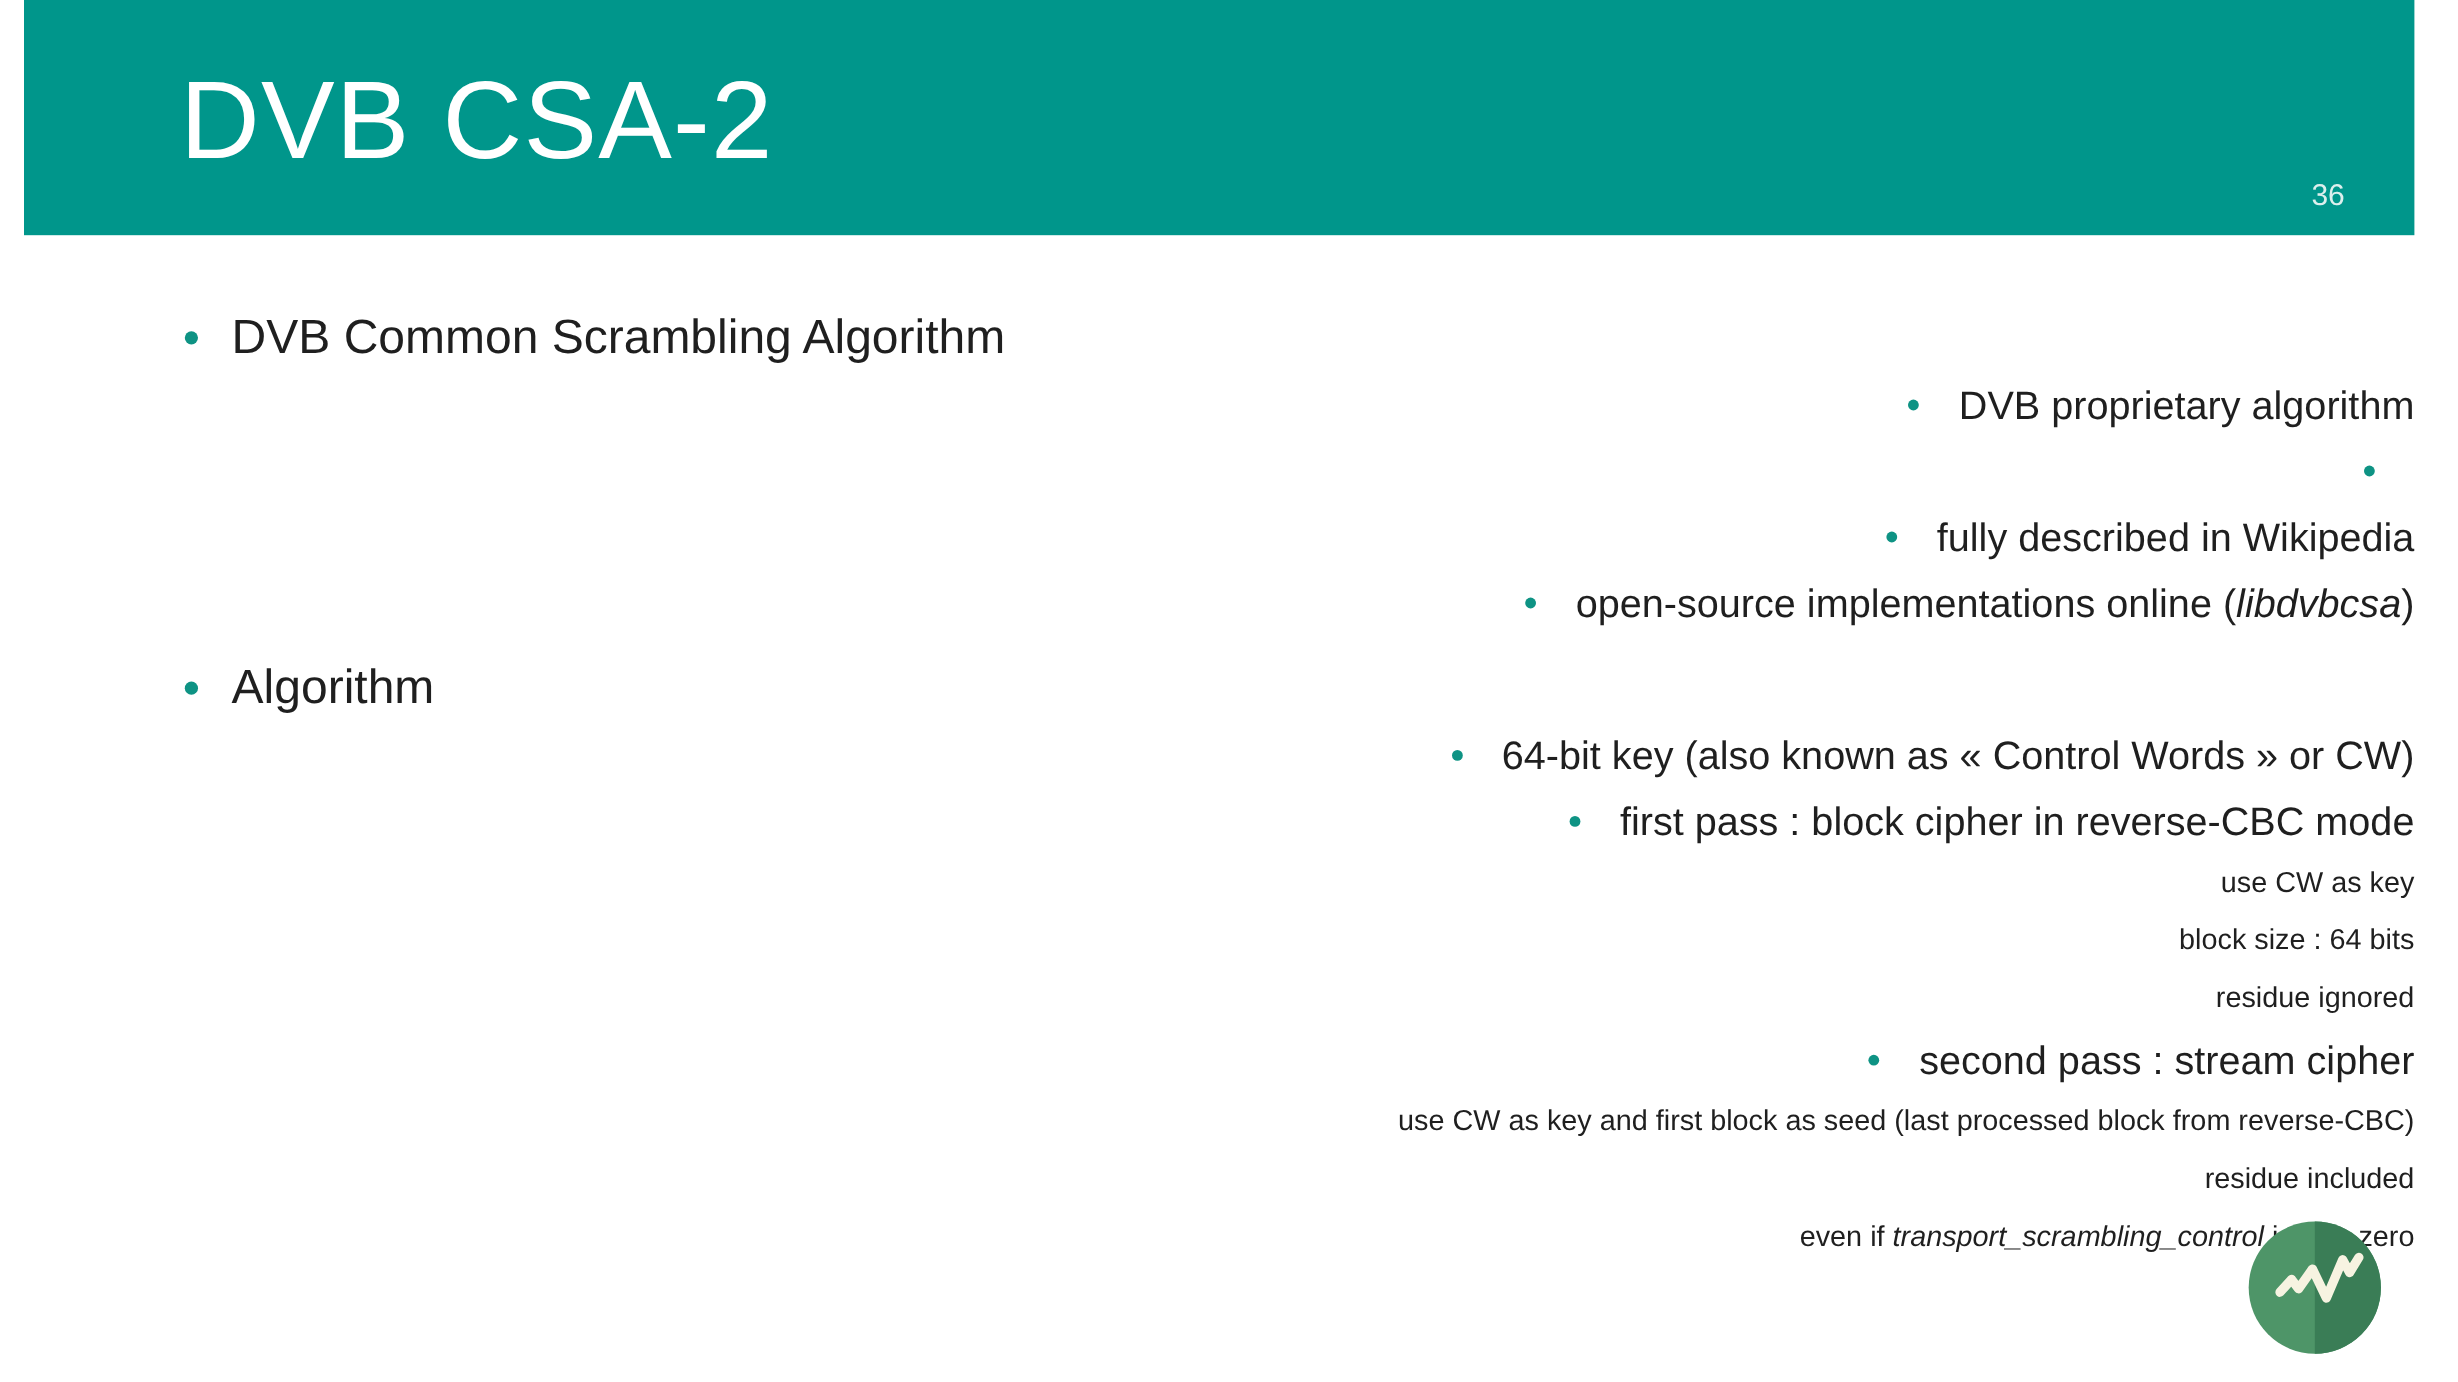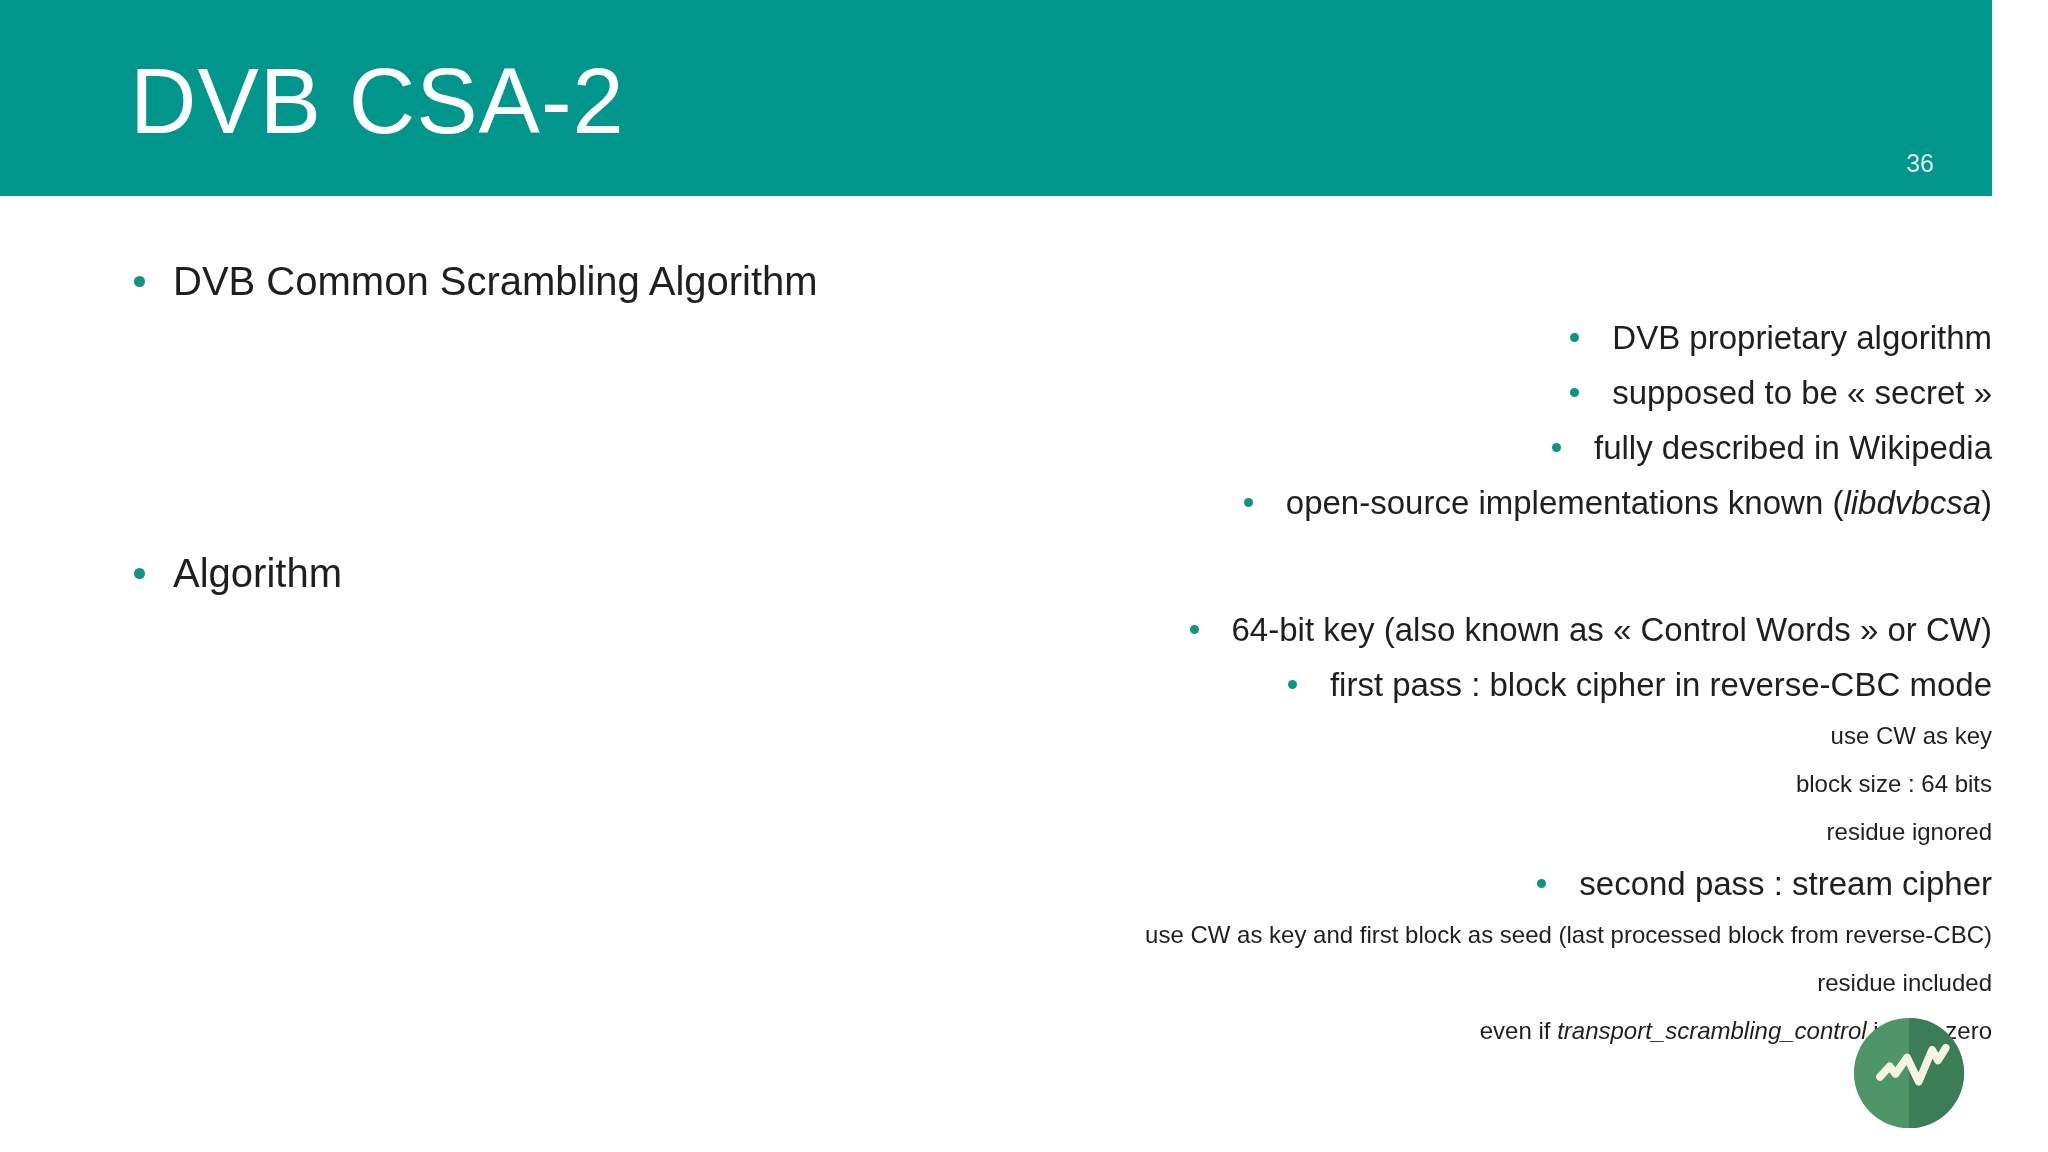--- a/index.html
+++ b/index.html
@@ -9,20 +9,21 @@
     height: 1152px;
     overflow: hidden;
     background: var(--body-bg, #ffffff);
     font-family: "Liberation Sans", sans-serif;
   }
   .slide {
     position: relative;
     width: 1992px;
     height: 1152px;
     background: var(--body-bg, #ffffff);
+    padding-left: 20px;
   }
   
   .titlebar {
     position: relative;
     width: 100%;
     height: 196px;
     background: var(--header-bg, #00968B);
     display: flex;
     align-items: center;
   }
@@ -82,23 +83,23 @@
 
   <header class="titlebar">
     <h1 class="title">DVB CSA-2</h1>
     <div class="pagenum">36</div>
   </header>
 
   <main class="content">
 
   <div class="row l1"><span class="dot"></span><span><span>DVB Common Scrambling Algorithm</span></span></div>
       <div class="row l2"><span class="dot"></span><span><span>DVB proprietary algorithm</span></span></div>
-      <div class="row l2"><span class="dot"></span><span><span>supposed to be « secret »</span></span></div>
+      <div class="row l2"><span class="dot"></span></div>
       <div class="row l2"><span class="dot"></span><span><span>fully described in Wikipedia</span></span></div>
-      <div class="row l2"><span class="dot"></span><span><span>open-source implementations known (</span><span class="it">libdvbcsa</span><span>)</span></span></div>
+      <div class="row l2"><span class="dot"></span><span><span>open-source implementations online (</span><span class="it">libdvbcsa</span><span>)</span></span></div>
       <div class="row l1"><span class="dot"></span><span><span>Algorithm</span></span></div>
       <div class="row l2"><span class="dot"></span><span><span>64-bit key (also known as « Control Words » or CW)</span></span></div>
       <div class="row l2"><span class="dot"></span><span><span>first pass : block cipher in reverse-CBC mode</span></span></div>
       <div class="row l3"><span><span>use CW as key</span></span></div>
       <div class="row l3"><span><span>block size : 64 bits</span></span></div>
       <div class="row l3"><span><span>residue ignored</span></span></div>
       <div class="row l2"><span class="dot"></span><span><span>second pass : stream cipher</span></span></div>
       <div class="row l3"><span><span>use CW as key and first block as seed (last processed block from reverse-CBC)</span></span></div>
       <div class="row l3"><span><span>residue included</span></span></div>
       <div class="row l3"><span><span>even if </span><span class="it">transport_scrambling_control</span><span> is non-zero</span></span></div>

